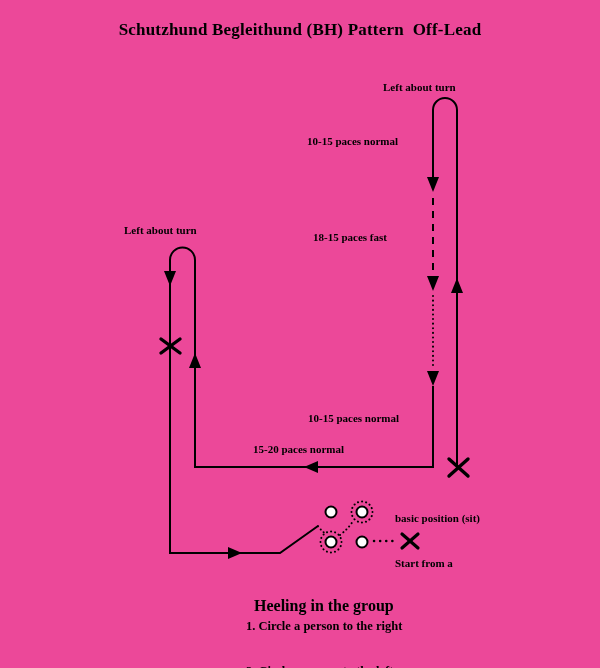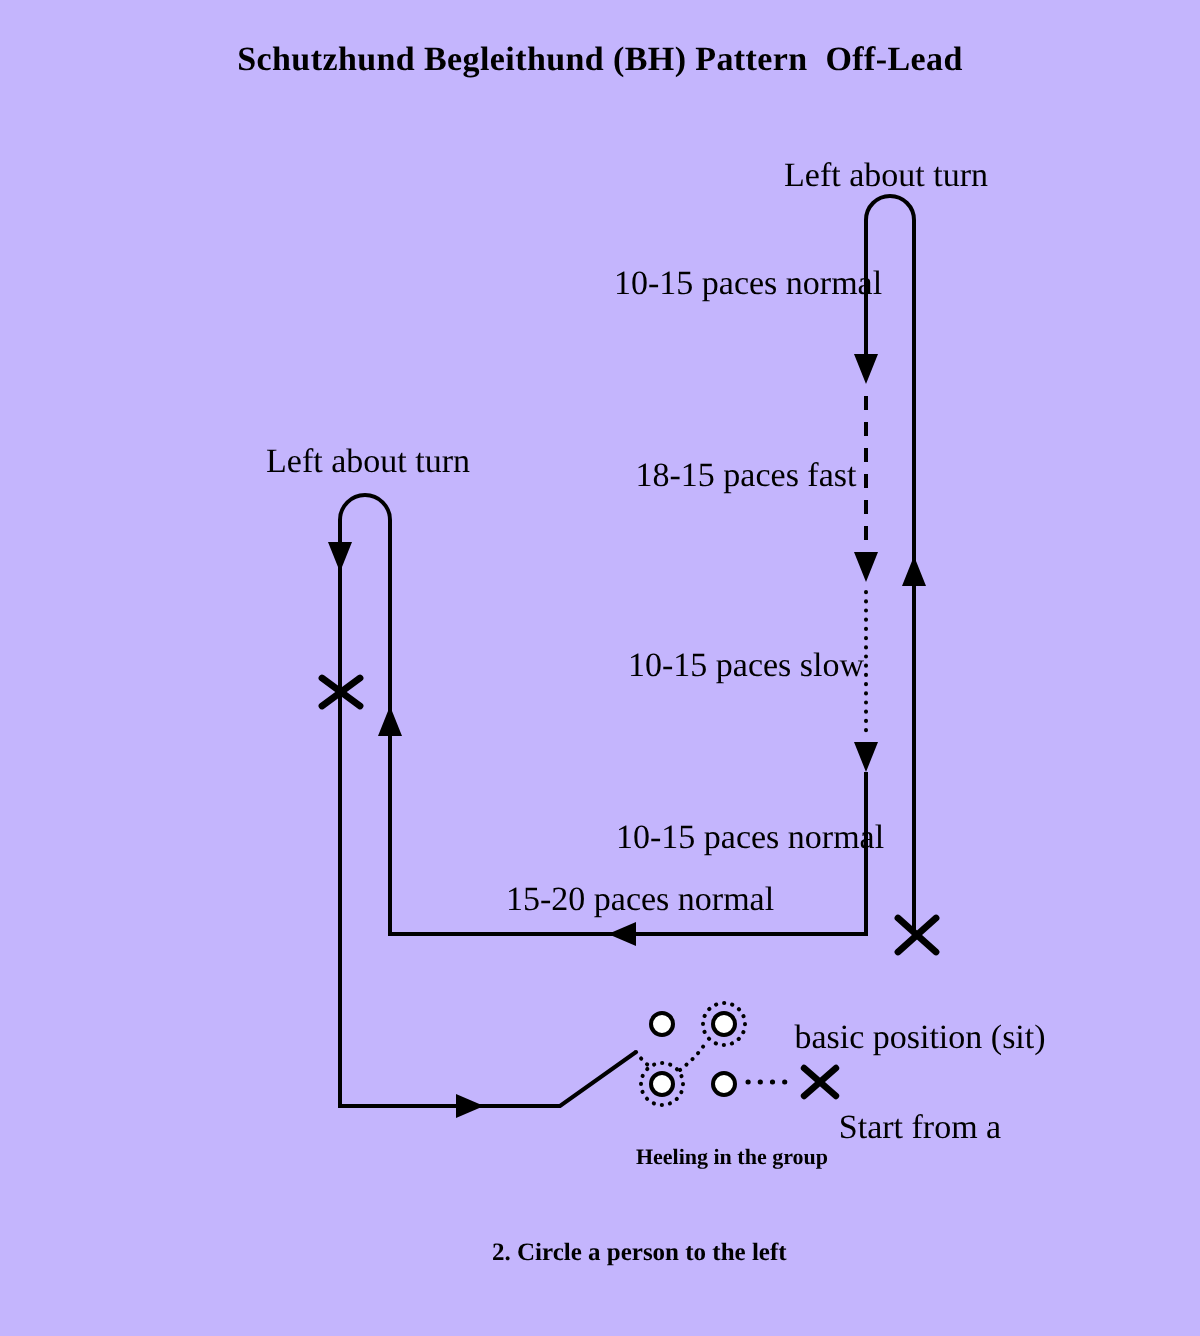--- a/index.html
+++ b/index.html
@@ -1,42 +1,42 @@
 <!DOCTYPE html>
 <html><head>
 <meta charset="utf-8">
 <style>
   html,body{margin:0;padding:0;background:#ffffff;}
   .canvas{
     position:relative;
     width:600px;height:668px;
-    background:#c4b5fd;
+    background:#ec4899;
     font-family:"Liberation Serif","DejaVu Serif",serif;
     color:#000000;
     overflow:hidden;
   }
   .title{
     position:absolute;top:20px;left:0;width:600px;
     text-align:center;font-size:17px;font-weight:bold;
     white-space:pre-wrap;letter-spacing:.2px;
   }
   .lbl{
-    position:absolute;font-size:17px;font-weight:normal;
-    line-height:15px;text-align:center;white-space:pre;
+    position:absolute;font-size:11px;font-weight:bold;
+    line-height:15px;text-align:left;white-space:pre;
   }
   .diagram-svg{position:absolute;top:0;left:0;}
   .steps{
     position:absolute;left:246px;top:589px;
     font-size:12.5px;font-weight:bold;line-height:15px;
     text-align:left;white-space:pre;
   }
   .steps div{height:15px;}
   .group-heading{
-    position:absolute;left:254px;top:573px;width:160px;
-    text-align:right;font-size:11px;font-weight:bold;
+    position:absolute;left:254px;top:597px;width:160px;
+    text-align:left;font-size:16px;font-weight:bold;
   }
 </style>
 </head>
 <body>
 
 <div class="canvas">
 
   <div class="title">Schutzhund Begleithund (BH) Pattern  Off-Lead</div>
 
   <svg class="diagram-svg" width="600" height="668" viewBox="0 0 600 668">
@@ -81,33 +81,33 @@
       <circle cx="362" cy="512" r="10.5" stroke-dasharray="0.1 4"></circle>
       <path d="M318,526 Q323,533 327,534" stroke-dasharray="0.1 4"></path>
       <path d="M340,535 Q349,528 353,521" stroke-dasharray="0.1 4"></path>
       <path d="M374,541 L398,541" stroke-dasharray="0.1 6" stroke-width="2.5"></path>
     </g>
   </svg>
 
   <div class="lbl" style="left:383px;top:80px;width:120px;">Left about turn</div>
   <div class="lbl" style="left:307px;top:134px;width:120px;">10-15 paces normal</div>
   <div class="lbl" style="left:313px;top:230px;width:120px;">18-15 paces fast</div>
-  <div class="lbl" style="left:313px;top:325px;width:120px;">10-15 paces slow</div>
   <div class="lbl" style="left:308px;top:411px;width:120px;">10-15 paces normal</div>
   <div class="lbl" style="left:253px;top:442px;width:120px;">15-20 paces normal</div>
   <div class="lbl" style="left:124px;top:223px;width:120px;">Left about turn</div>
 
   <div class="lbl" style="left:58px;top:331px;width:120px;">
   </div>
 
   <div class="lbl" style="left:395px;top:481px;width:130px;">
     <div>basic position (sit)</div>
     <div>Start from a</div>
   </div>
 
   <div class="group-heading">Heeling in the group</div>
   <div class="steps">
+    <div>1. Circle a person to the right</div>
     <div>2. Circle a person to the left</div>
     
     
   </div>
 
 </div>
 
 </body></html>

